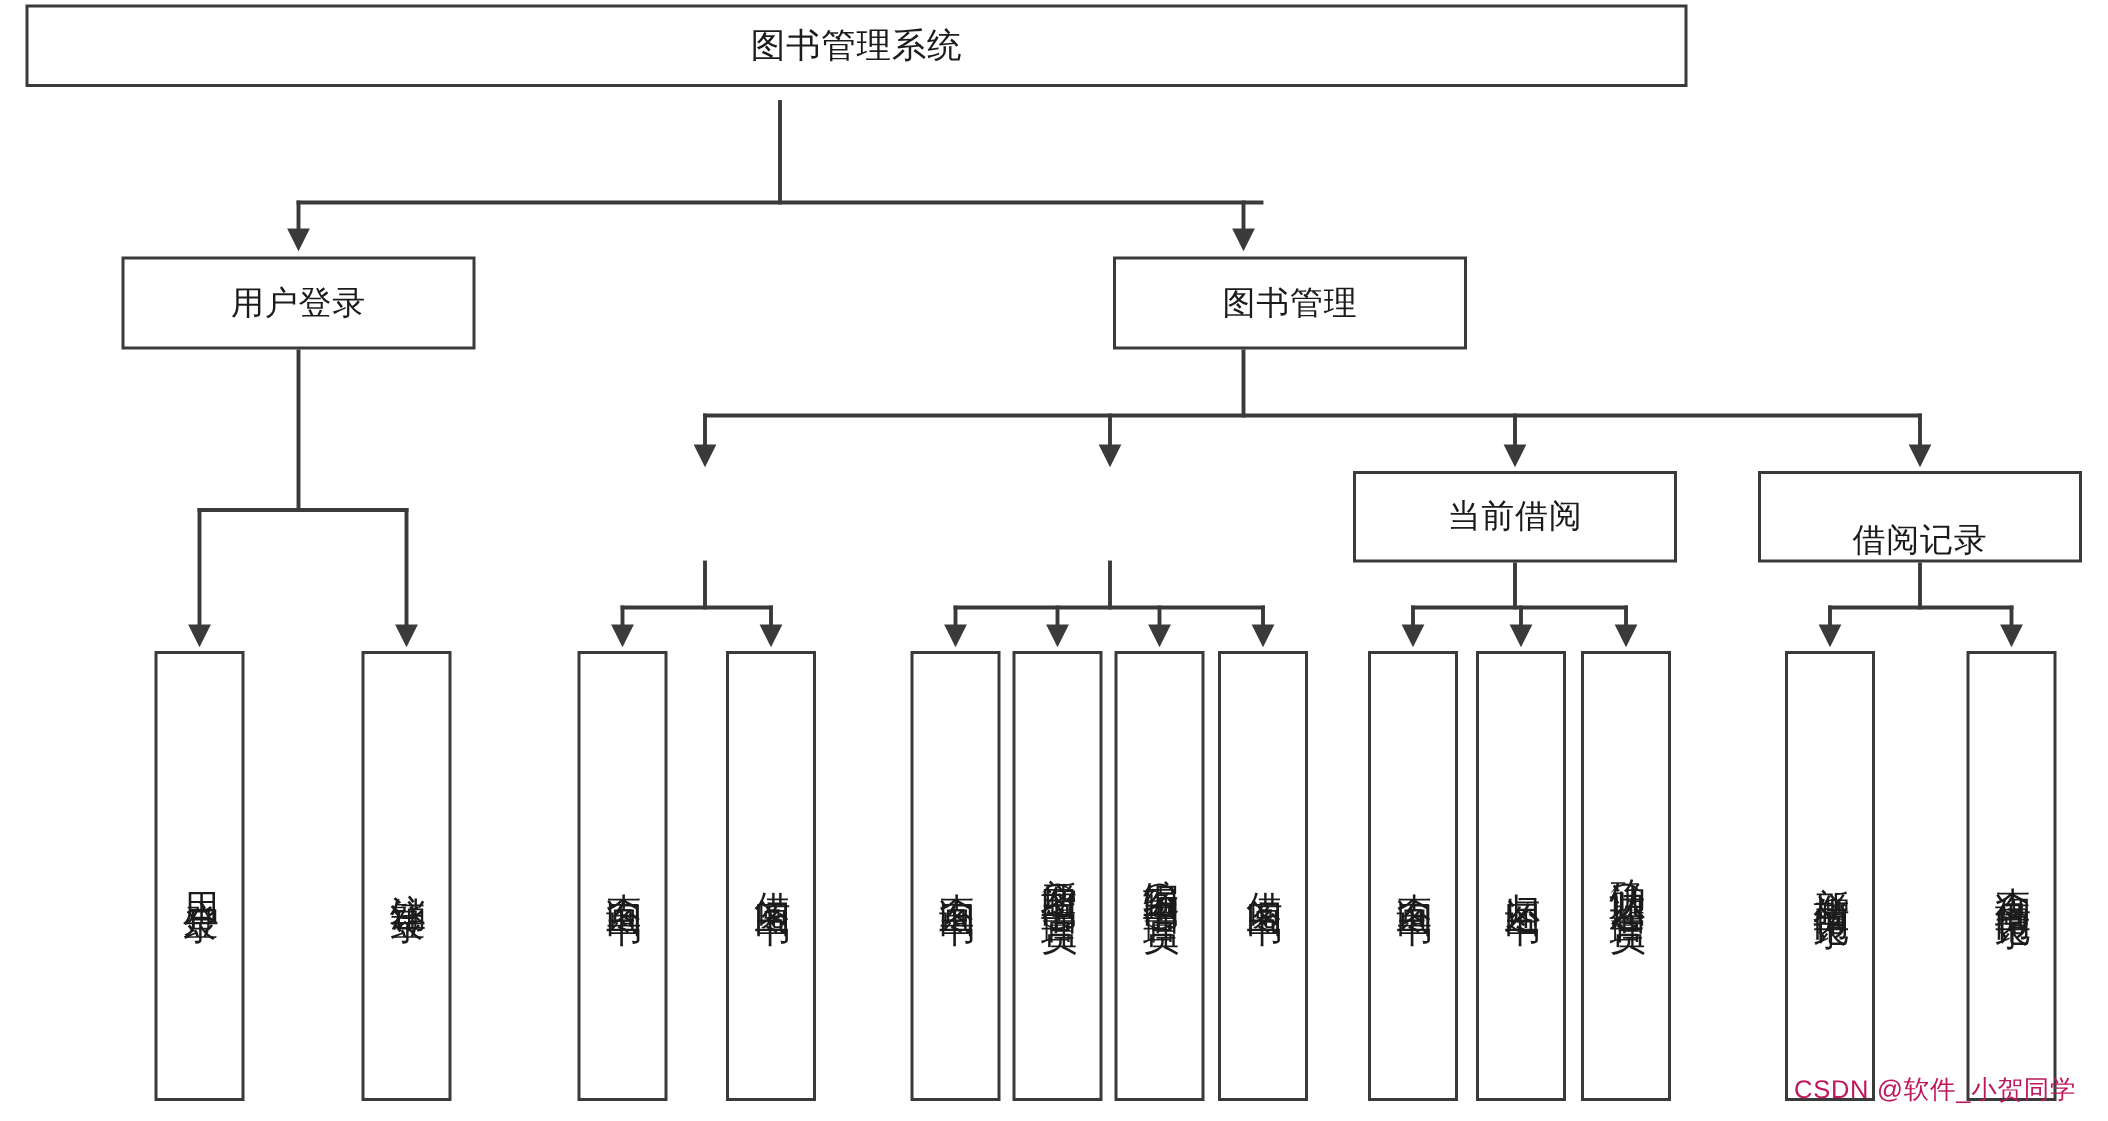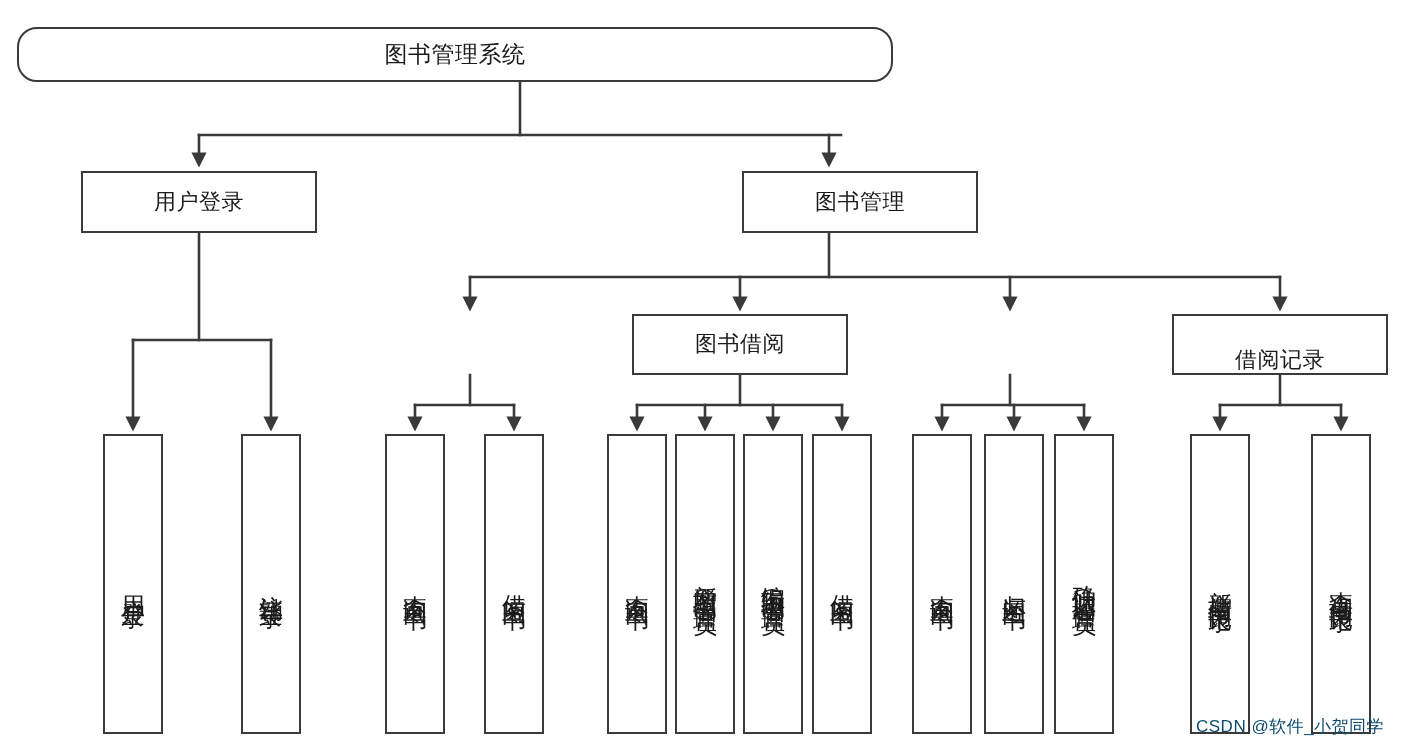--- a/index.html
+++ b/index.html
@@ -57,21 +57,21 @@
     text-orientation: upright;
     font-size: 24px;
     letter-spacing: 4px;
     line-height: 1.0;
     max-height: 100%;
   }
   .node.root .node-label { font-size: 23px; }
   .watermark {
     position: absolute;
     font-size: 17px;
-    color: #0c4a6e;
+    color: #be185d;
     white-space: nowrap;
     letter-spacing: 0.5px;
     pointer-events: none;
   }
 </style>
 </head>
 <body>
 
 <div id="diagram-root">
 
@@ -118,33 +118,33 @@
       <path d="M 1014 405 L 1014 424" marker-end="url(#arrow)"></path>
       <path d="M 1084 405 L 1084 424" marker-end="url(#arrow)"></path>
 
       <path d="M 1280 375 L 1280 405"></path>
       <path d="M 1220 405 L 1341 405"></path>
       <path d="M 1220 405 L 1220 424" marker-end="url(#arrow)"></path>
       <path d="M 1341 405 L 1341 424" marker-end="url(#arrow)"></path>
     </g>
   </svg>
 
-  <div class="node horizontal root" style="left: 17px; top: 27px; width: 876px; height: 55px; border-radius: 20px;">
+  <div class="node horizontal root" style="left: 17px; top: 3px; width: 1108px; height: 55px;">
     <span class="node-label">图书管理系统</span>
   </div>
 
   <div class="node horizontal" style="left: 81px; top: 171px; width: 236px; height: 62px;">
     <span class="node-label">用户登录</span>
   </div>
   <div class="node horizontal" style="left: 742px; top: 171px; width: 236px; height: 62px;">
     <span class="node-label">图书管理</span>
   </div>
 
-  <div class="node horizontal" style="left: 632px; top: 314px; width: 216px; height: 61px;">
-    <span class="node-label">图书借阅</span>
+  <div class="node horizontal" style="left: 902px; top: 314px; width: 216px; height: 61px;">
+    <span class="node-label">当前借阅</span>
   </div>
   <div class="node horizontal" style="left: 1172px; top: 314px; width: 216px; height: 61px; align-items: flex-end;">
     <span class="node-label">借阅记录</span>
   </div>
 
   <div class="node vertical" style="left: 103px; top: 434px; width: 60px; height: 300px;">
     <span class="node-label">用户登录</span>
   </div>
   <div class="node vertical" style="left: 241px; top: 434px; width: 60px; height: 300px;">
     <span class="node-label">注销登录</span>

